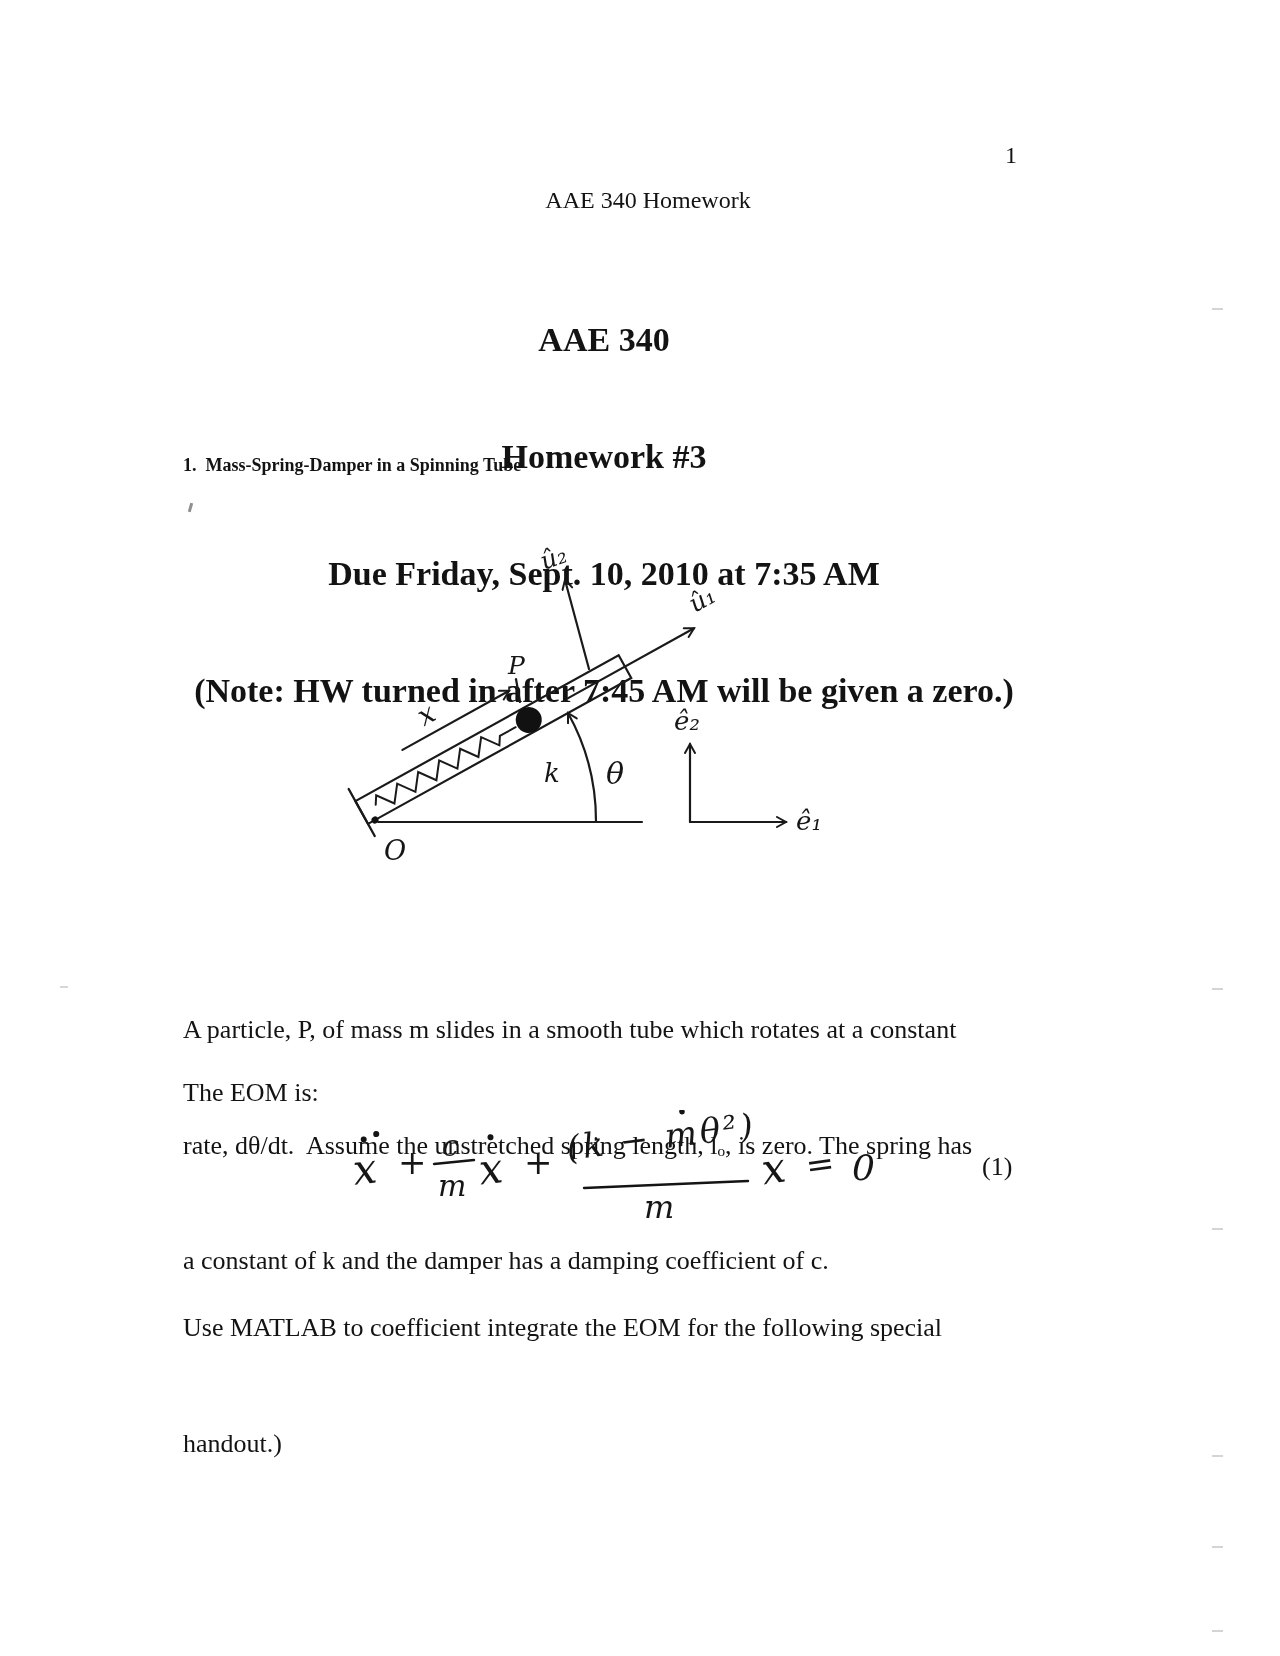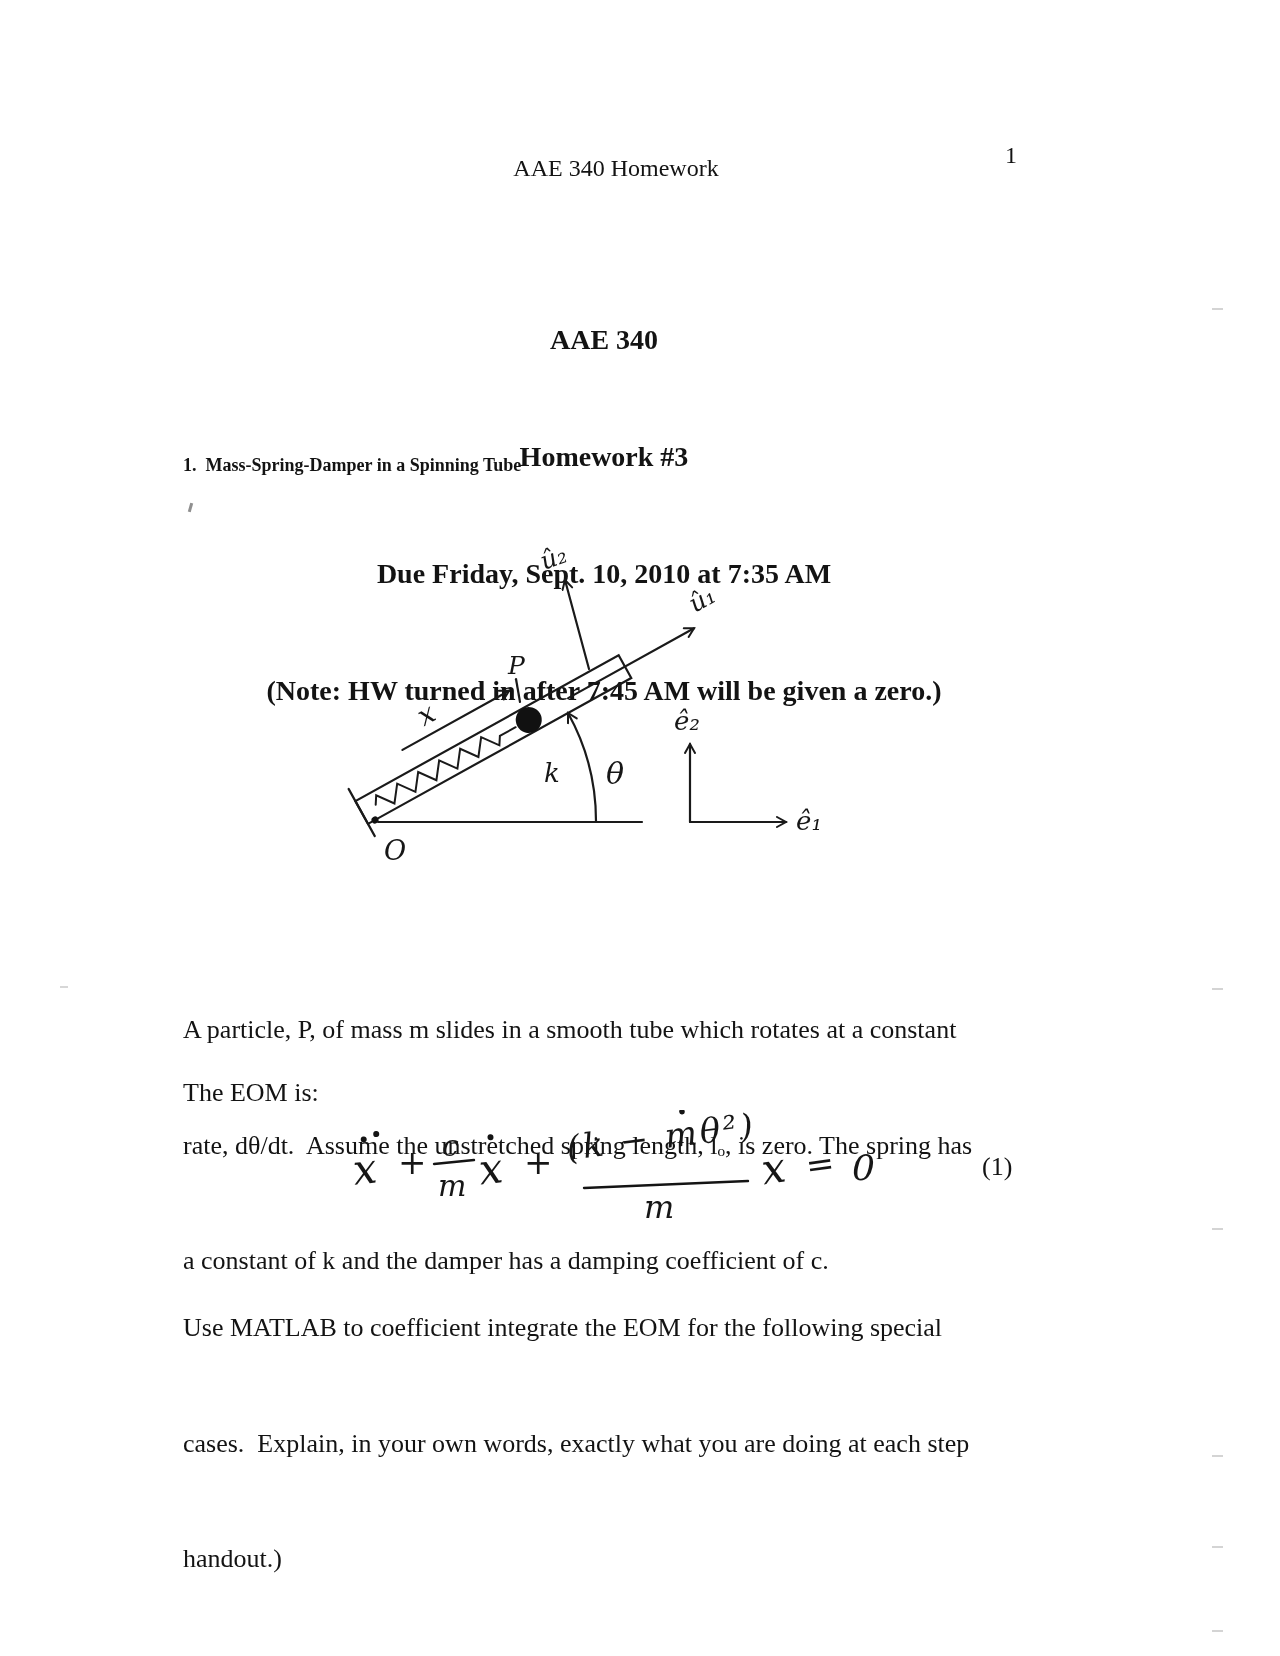--- a/index.html
+++ b/index.html
@@ -23,26 +23,26 @@
     fill: #161616;
     stroke: none;
   }
   .artifact { position: absolute; background: #bdbdbd; }
 </style>
 </head>
 <body>
 
 <div class="page">
 
-  <div class="center-block small-text" style="top:128px;">
+  <div class="center-block small-text" style="top:160px;padding-left:32px;">
     <span>AAE 340 Homework</span>
   </div>
   <div class="abs small-text" style="left:1005px; top:142px;">1</div>
 
-  <div class="center-block bold" style="top:242px; font-size:28px; line-height:39px;">
+  <div class="center-block bold" style="top:242px; font-size:34px; line-height:39px;">
     <div>AAE 340</div>
     <div>Homework #3</div>
     <div>Due Friday, Sept. 10, 2010 at 7:35 AM</div>
     <div>(Note: HW turned in after 7:45 AM will be given a zero.)</div>
   </div>
 
   <div class="abs bold" style="left:183px; top:446px; font-size:18px; line-height:39px;">1.  Mass-Spring-Damper in a Spinning Tube</div>
 
   <div class="artifact" style="left:189px; top:503px; width:3px; height:9px; transform:rotate(16deg); background:#6a6a6a; opacity:.75;"></div>
 
@@ -118,21 +118,20 @@
       </g>
       <text x="466" y="66" font-size="34" font-style="normal" transform="rotate(-8 480 56)">=</text>
       <text x="512" y="70" font-size="36">0</text>
     </g>
   </svg>
 
   <div class="abs body-text" style="left:982px; top:1148px;">(1)</div>
 
   <div class="abs body-text" style="left:183px; top:1232px; width:860px;">
     <div>Use MATLAB to coefficient integrate the EOM for the following special</div>
-    <div>cases.  Explain, in your own words, exactly what you are doing at each step</div>
     <div>handout.)</div>
   </div>
 
   <div class="artifact" style="left:1212px; top:308px;  width:11px; height:2px; opacity:.65;"></div>
   <div class="artifact" style="left:60px;   top:986px;  width:8px;  height:2px; opacity:.6;"></div>
   <div class="artifact" style="left:1212px; top:988px;  width:11px; height:2px; opacity:.65;"></div>
   <div class="artifact" style="left:1212px; top:1228px; width:11px; height:2px; opacity:.65;"></div>
   <div class="artifact" style="left:1212px; top:1455px; width:11px; height:2px; opacity:.65;"></div>
   <div class="artifact" style="left:1212px; top:1546px; width:11px; height:2px; opacity:.65;"></div>
   <div class="artifact" style="left:1212px; top:1630px; width:11px; height:2px; opacity:.65;"></div>

